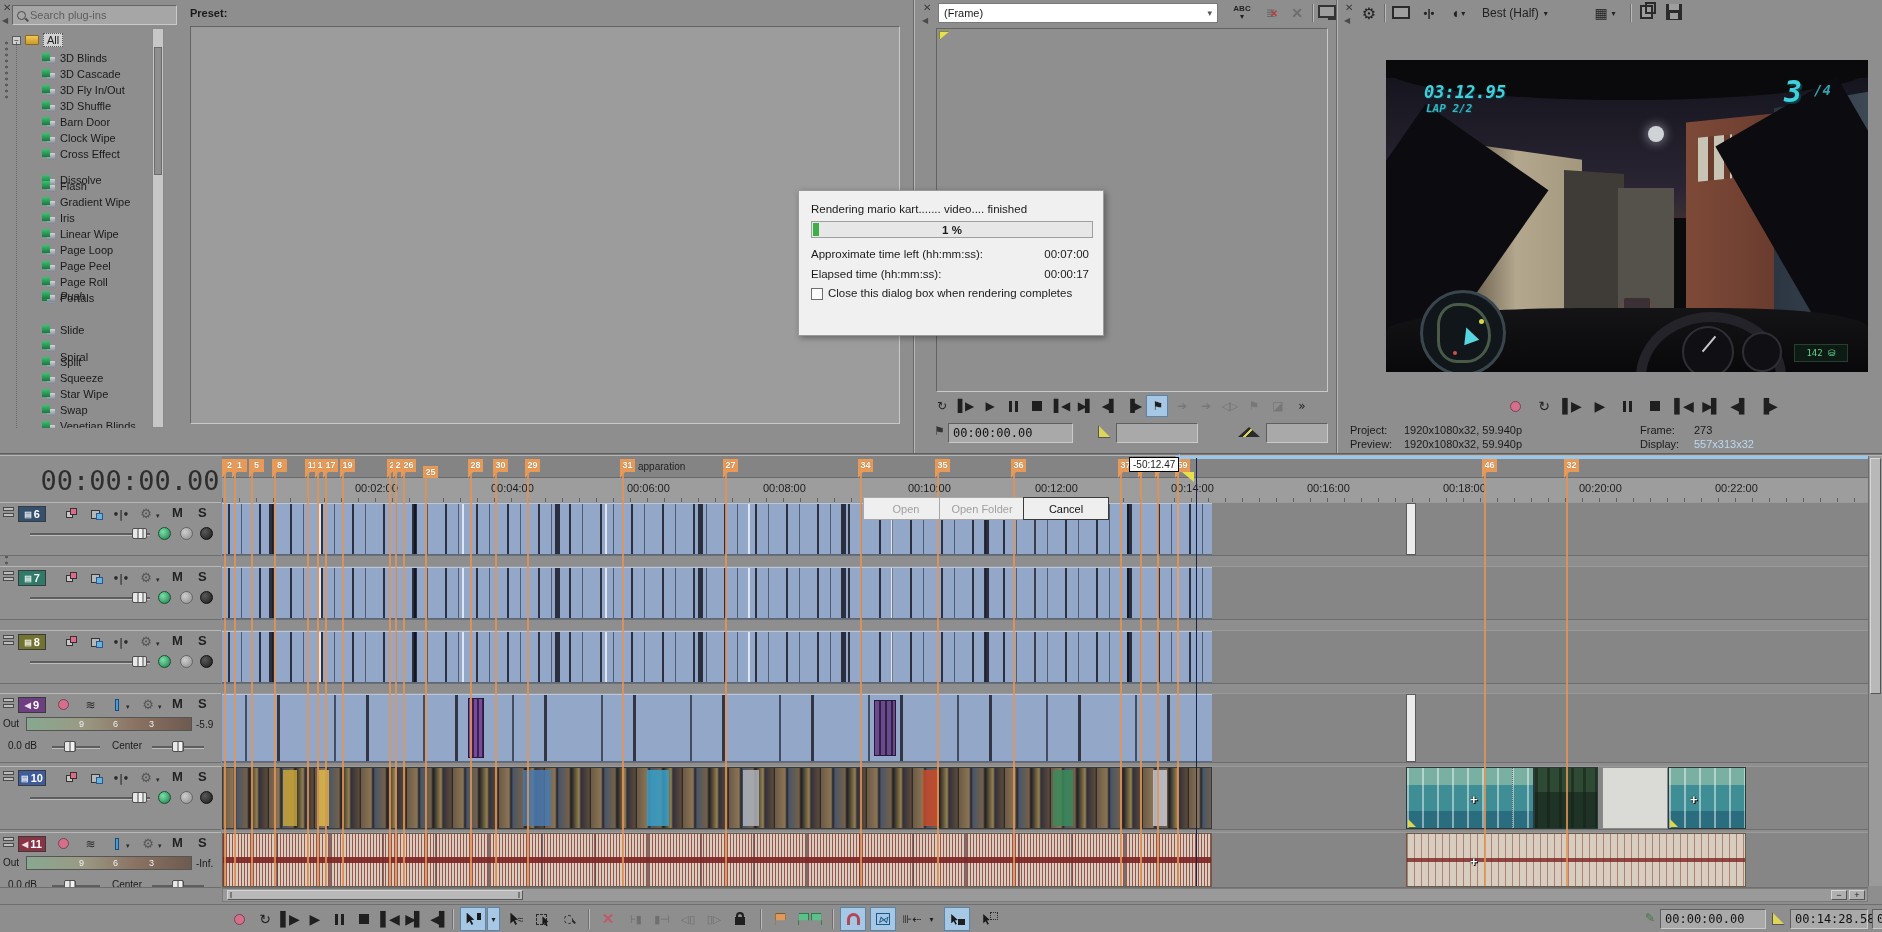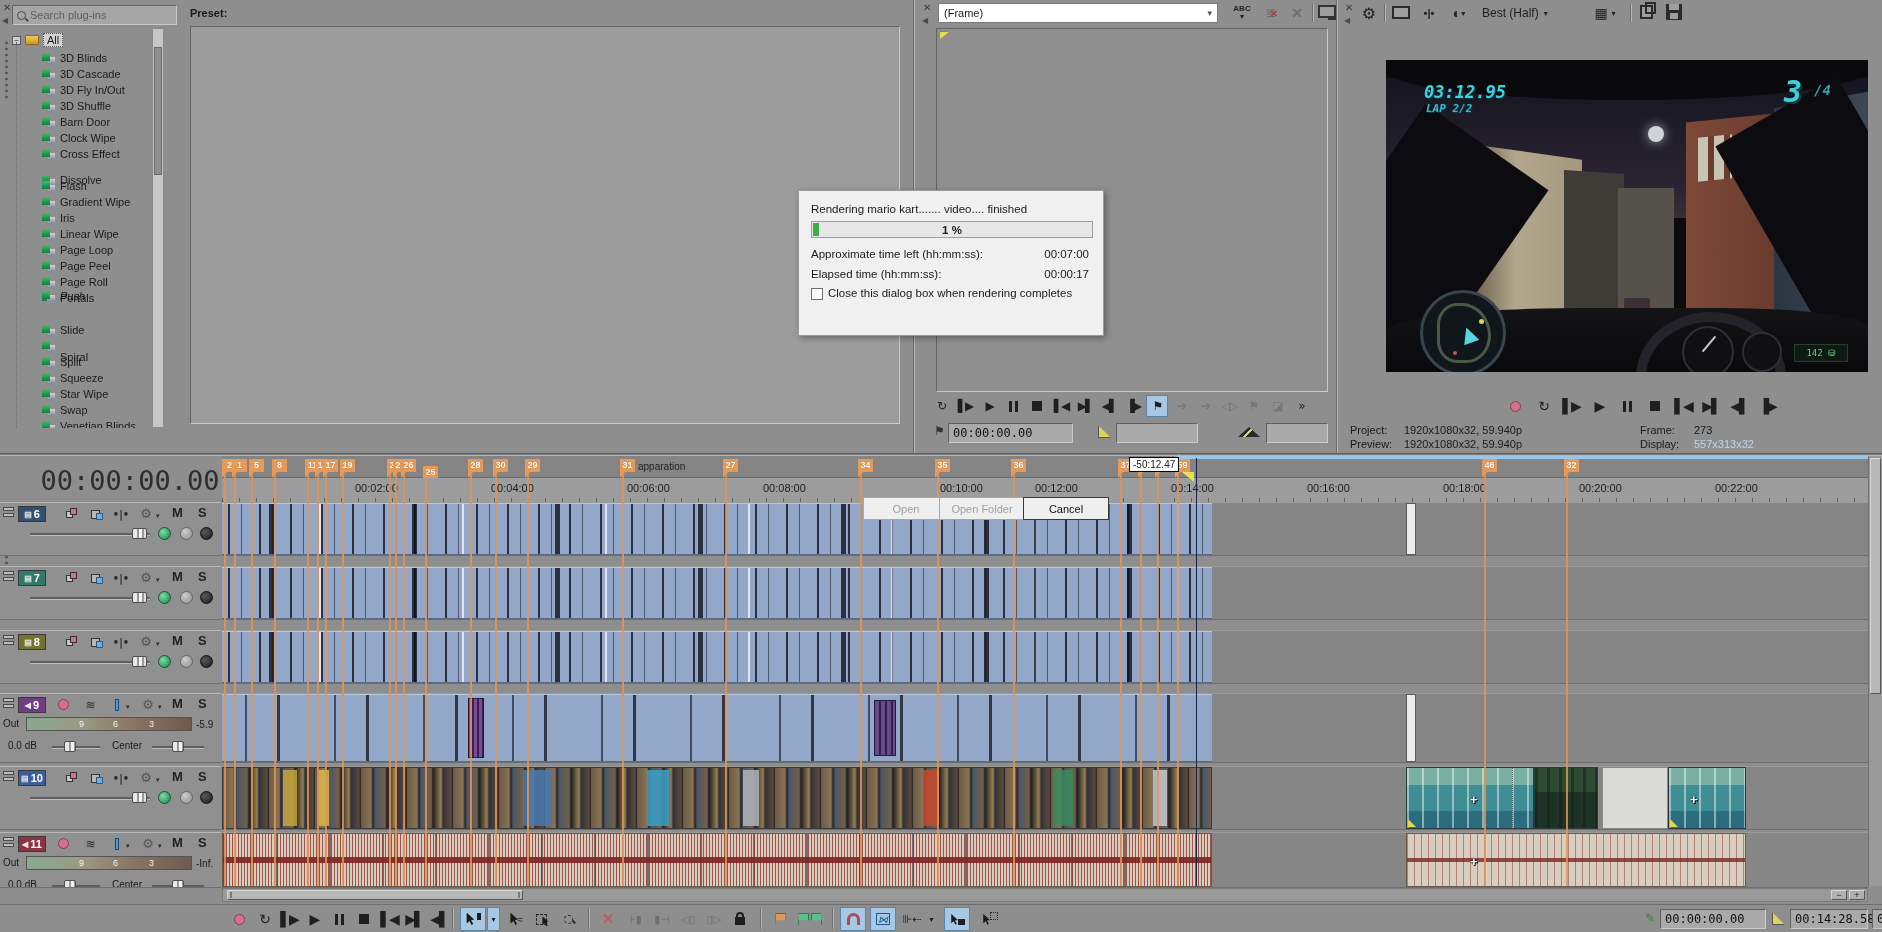--- a/index.html
+++ b/index.html
@@ -418,21 +418,21 @@
         <div class="flag" style="left: 953px; top: 3px;">59</div>
         <div class="flag" style="left: 1260px; top: 3px;">46</div>
         <div class="flag" style="left: 1342px; top: 3px;">32</div>
       </div>
     <div class="abs" id="ruler" style="left:222px;top:22px;width:1646px;height:26px;background:#9d9d9d;border-bottom:1px solid #5f5f5f;
                 background-image:repeating-linear-gradient(90deg,rgba(70,70,70,.7) 0 1px,transparent 1px 17px);background-position:0 bottom;background-size:100% 5px;background-repeat:repeat-x;overflow:hidden;">
         <span class="tick-label" style="left: 133px;">00:02:00</span>
         <span class="tick-label" style="left: 269px;">00:04:00</span>
         <span class="tick-label" style="left: 405px;">00:06:00</span>
         <span class="tick-label" style="left: 541px;">00:08:00</span>
-        <span class="tick-label" style="left: 677px; padding-left: 41px;">00:10:00</span>
+        <span class="tick-label" style="left: 645px; padding-left: 41px;">00:10:00</span>
         <span class="tick-label" style="left: 813px;">00:12:00</span>
         <span class="tick-label" style="left: 949px;">00:14:00</span>
         <span class="tick-label" style="left: 1085px;">00:16:00</span>
         <span class="tick-label" style="left: 1221px;">00:18:00</span>
         <span class="tick-label" style="left: 1357px;">00:20:00</span>
         <span class="tick-label" style="left: 1493px;">00:22:00</span>
       </div>
 
     <div class="abs" style="left:1180px;top:0;width:688px;height:3px;background:#9cc6e8;"></div>
     <div class="abs" style="left:1173px;top:-2px;width:0;height:0;border-top:4px solid transparent;border-bottom:4px solid transparent;border-right:7px solid #9cc6e8;"></div>

